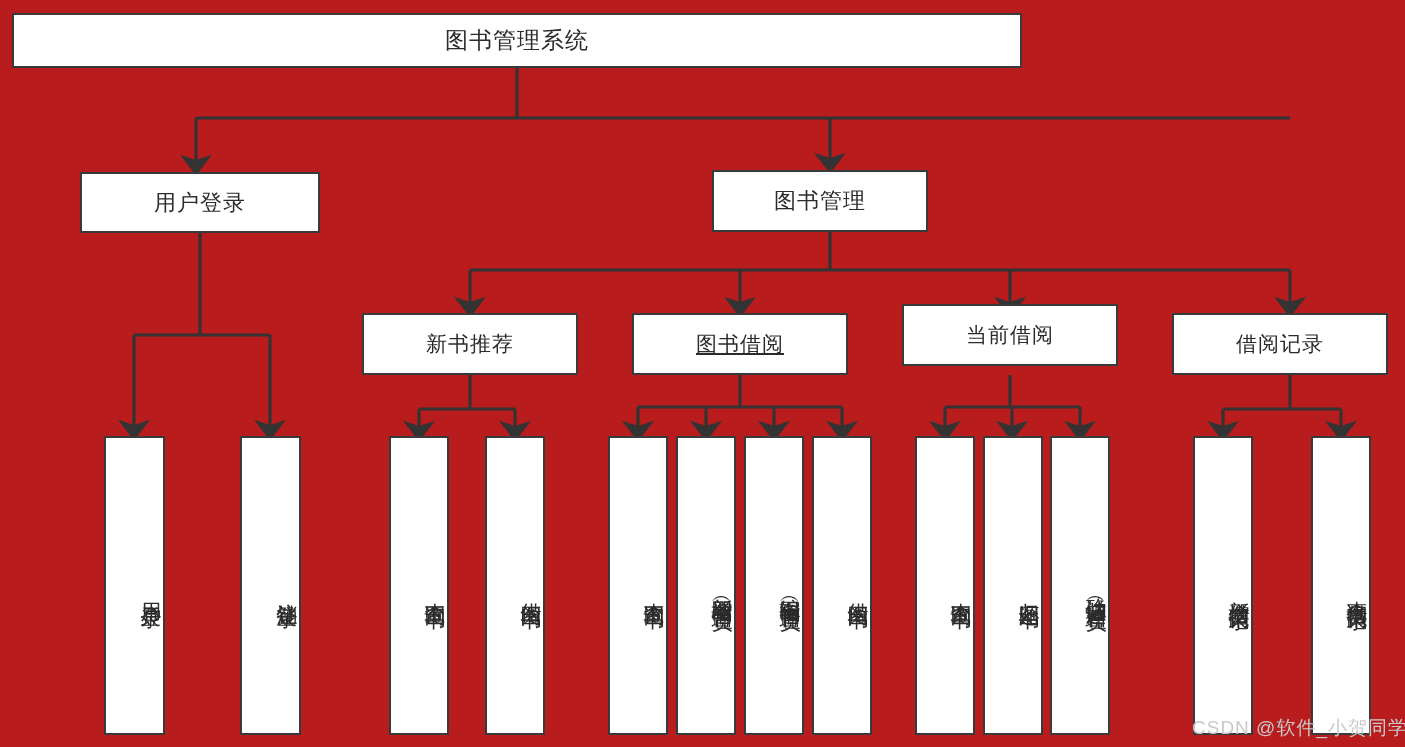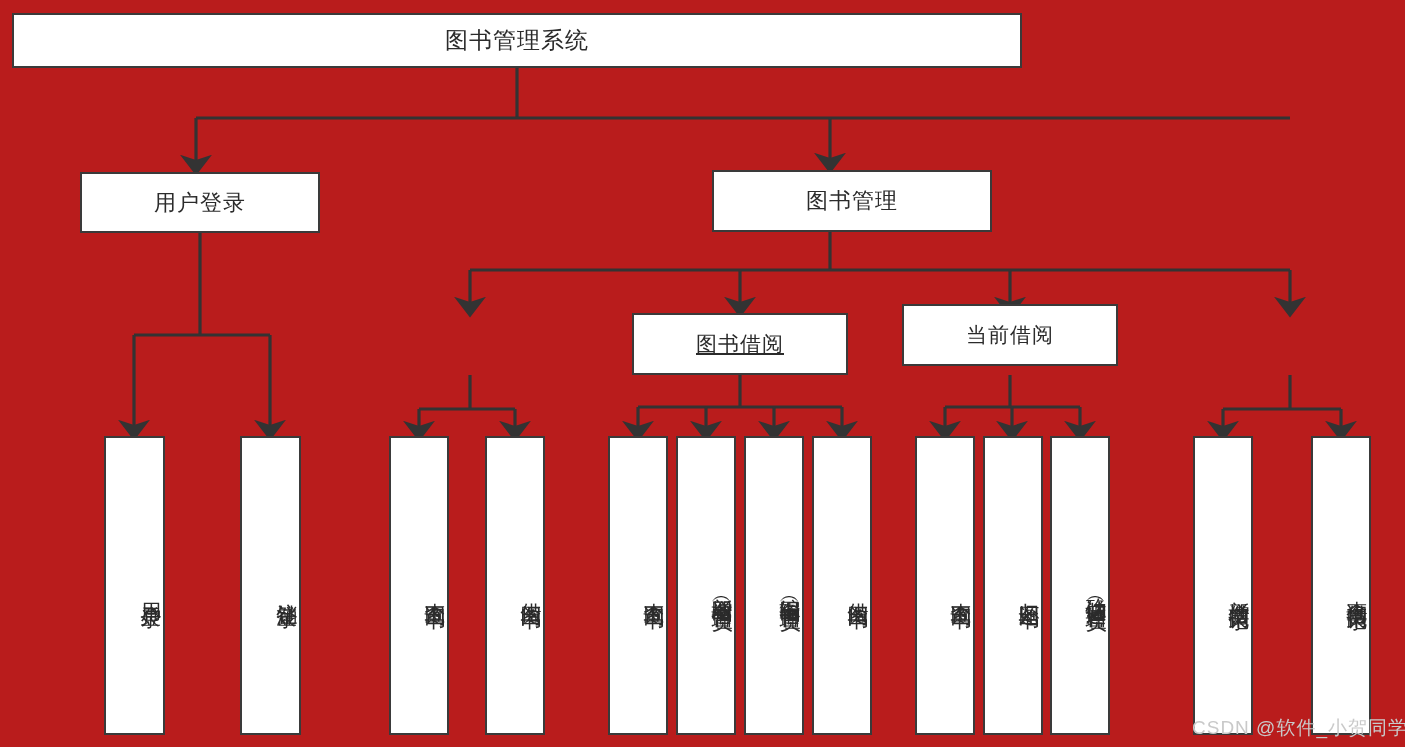--- a/index.html
+++ b/index.html
@@ -70,24 +70,26 @@
       <path d="M1290,375 L1290,409"></path>
       <path d="M1223,409 L1341,409" stroke-width="3"></path>
       <path d="M1223,409 L1223,431" marker-end="url(#arw)"></path>
       <path d="M1341,409 L1341,431" marker-end="url(#arw)"></path>
     </g>
   </svg>
 
   <div class="node root" style="left:12px;top:13px;width:1010px;height:55px;">图书管理系统</div>
 
   <div class="node lvl1" style="left:80px;top:172px;width:240px;height:61px;">用户登录</div>
-  <div class="node lvl1" style="left:712px;top:170px;width:280px;height:62px;">图书管理</div>
+  <div class="node lvl1" style="left:712px;top:170px;width:216px;height:62px;">图书管理</div>
 
+  <div class="node lvl2" style="left:362px;top:313px;width:216px;height:62px;">新书推荐</div>
   <div class="node lvl2" style="left:632px;top:313px;width:216px;height:62px;text-decoration:underline;">图书借阅</div>
   <div class="node lvl2" style="left:902px;top:304px;width:216px;height:62px;">当前借阅</div>
+  <div class="node lvl2" style="left:1172px;top:313px;width:216px;height:62px;">借阅记录</div>
 
   <div class="node leaf" style="left:104px;top:436px;width:61px;height:299px;">用户登录</div>
   <div class="node leaf" style="left:240px;top:436px;width:61px;height:299px;">注销登录</div>
 
   <div class="node leaf" style="left:389px;top:436px;width:60px;height:299px;">查询图书</div>
   <div class="node leaf" style="left:485px;top:436px;width:60px;height:299px;">借阅图书</div>
 
   <div class="node leaf" style="left:608px;top:436px;width:60px;height:299px;">查询图书</div>
   <div class="node leaf" style="left:676px;top:436px;width:60px;height:299px;">新增图书（管理员）</div>
   <div class="node leaf" style="left:744px;top:436px;width:60px;height:299px;">编辑图书（管理员）</div>

